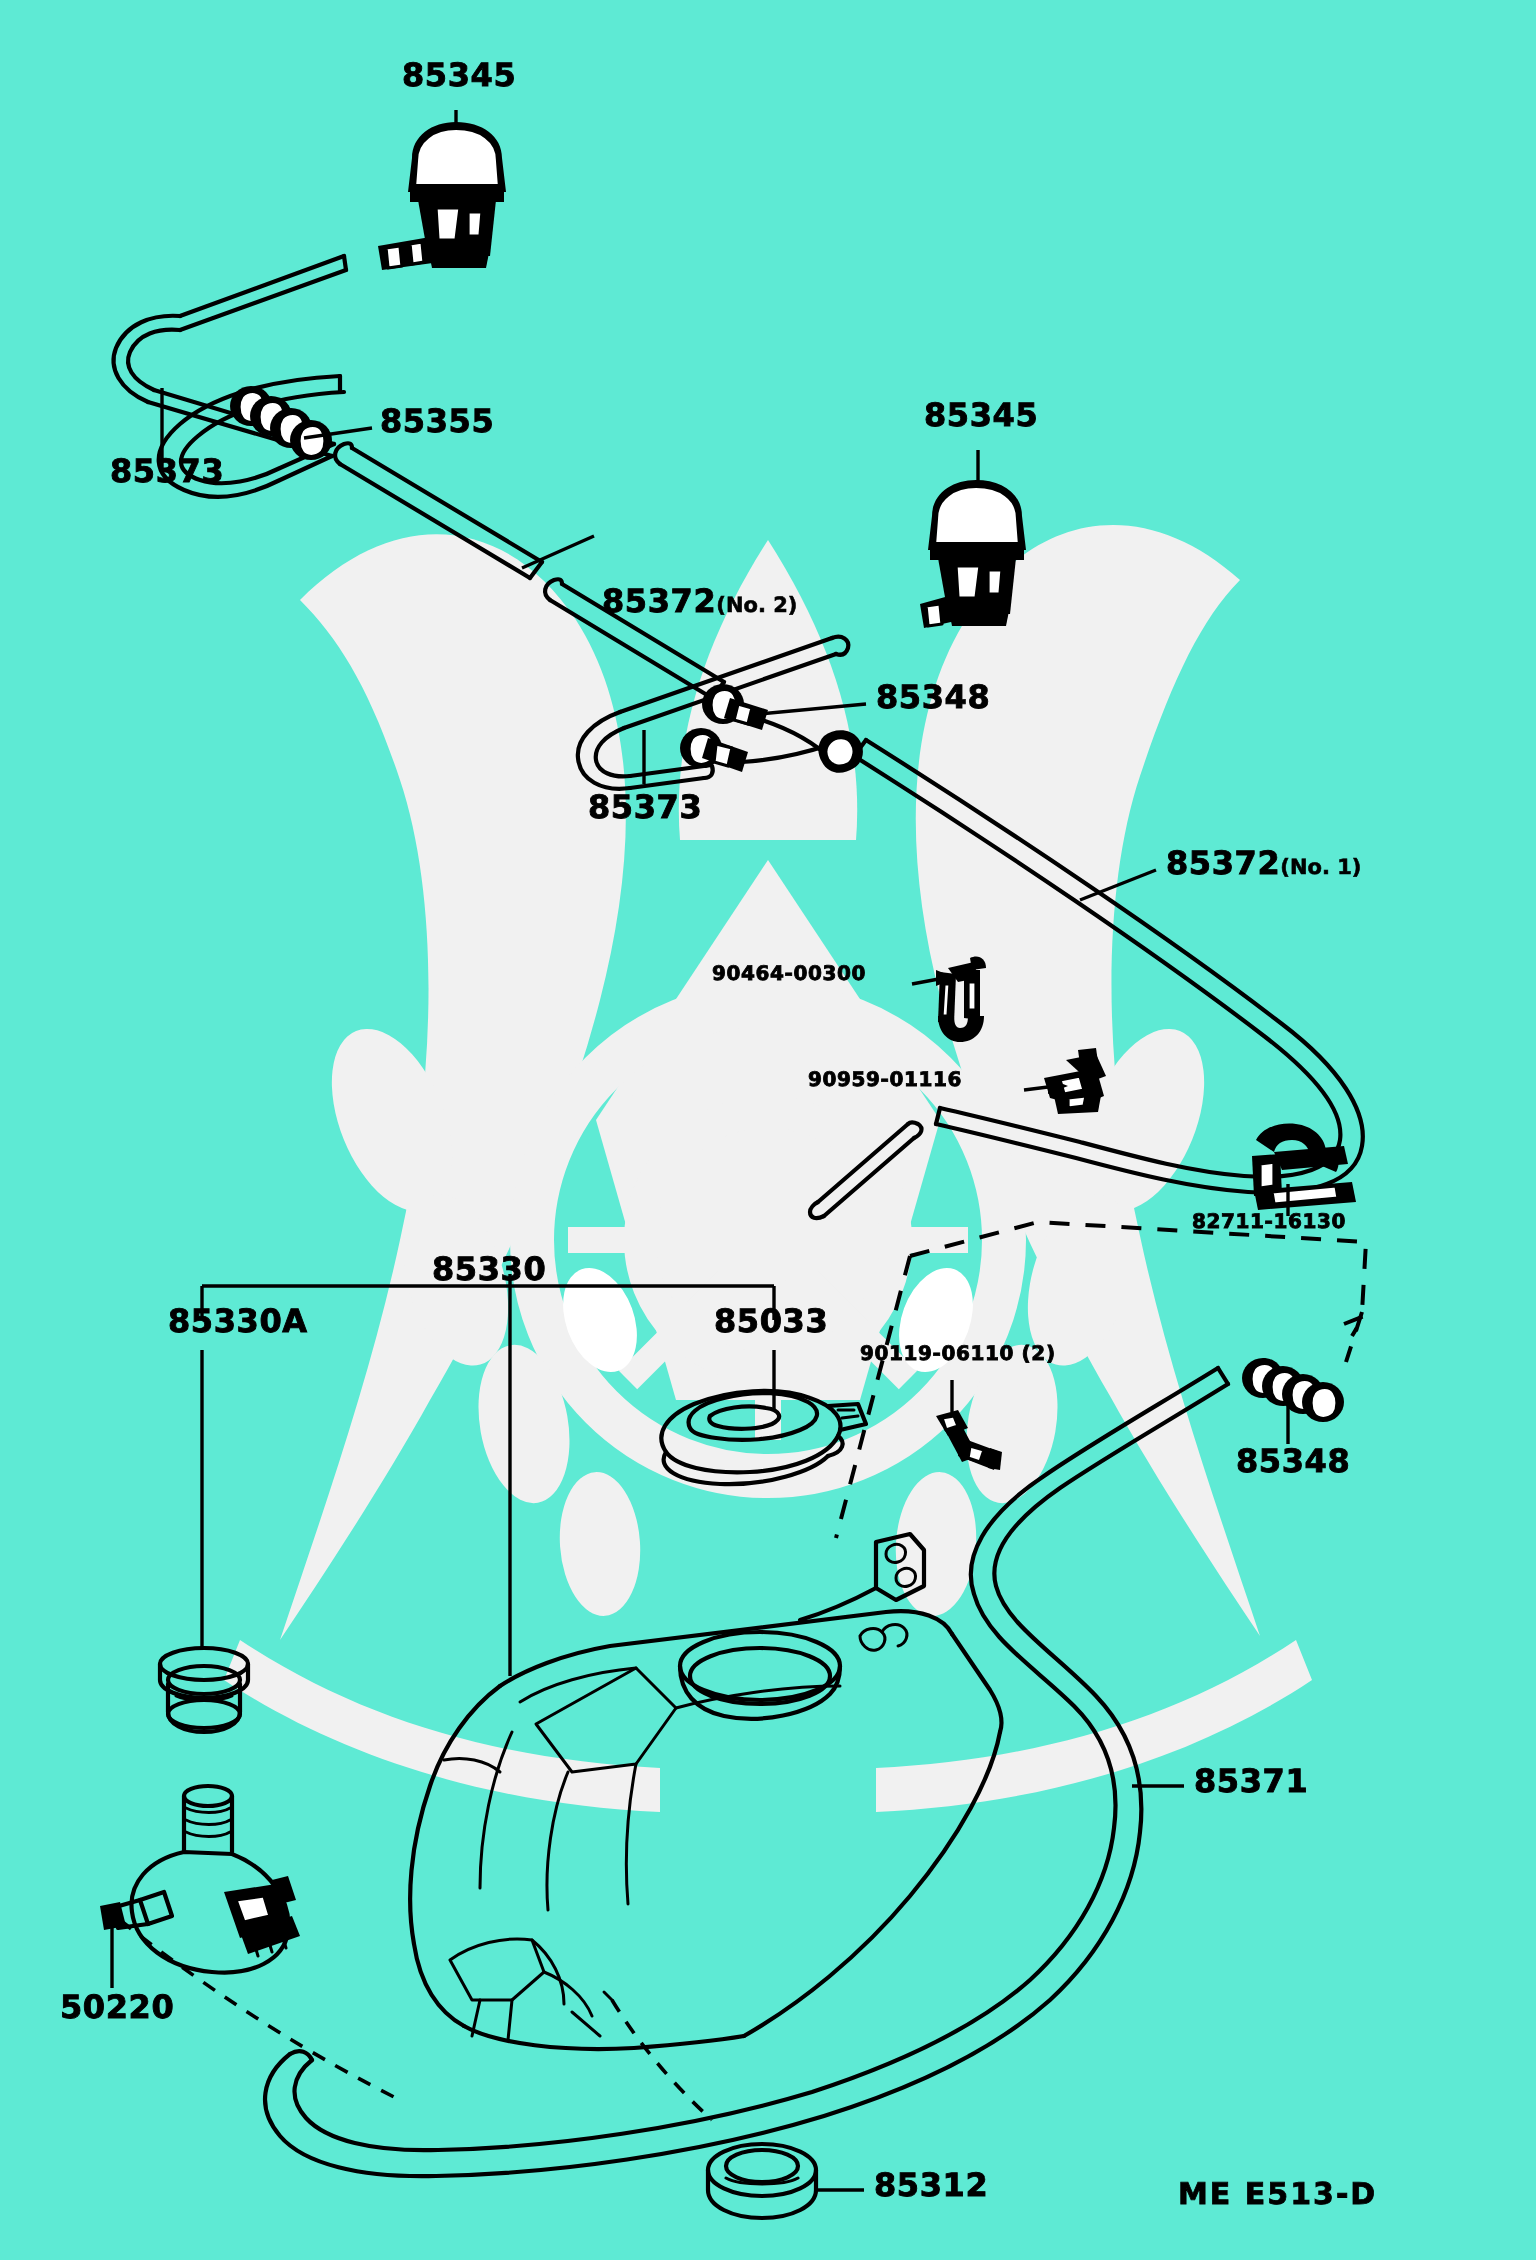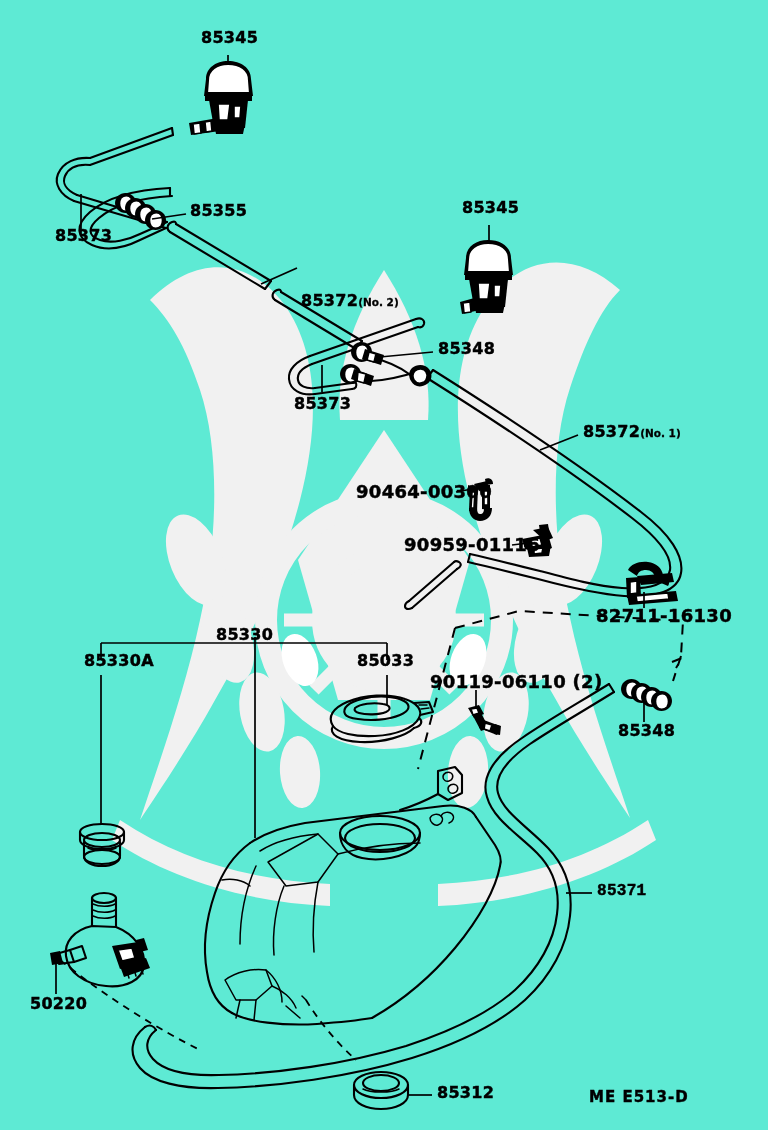--- a/index.html
+++ b/index.html
@@ -42,21 +42,21 @@
     line-height:1;
     -webkit-text-stroke:0.45px #000;
   }
   .lbl .sub{
     font-size:10.5px;
     letter-spacing:0;
     vertical-align:baseline;
     -webkit-text-stroke:0.3px #000;
   }
   .lbl.small{
-    font-size:18px;
+    font-size:10px;
   }
   .code{
     position:absolute;
     z-index:3;
     font-family:"DejaVu Sans", sans-serif;
     font-weight:700;
     font-size:15px;
     letter-spacing:1px;
     color:#000;
     -webkit-text-stroke:0.4px #000;
@@ -539,21 +539,21 @@
   <div class="lbl" style="left:216px; top:627px;text-align:right;">85330</div>
 
   <div class="lbl" style="left:84px; top:653px;">85330A</div>
 
   <div class="lbl" style="left:357px; top:653px;">85033</div>
 
   <div class="lbl small" style="left:430px; top:673px;">90119-06110 (2)</div>
 
   <div class="lbl" style="left:618px; top:723px;">85348</div>
 
-  <div class="lbl" style="left:597px; top:883px;font-family:Liberation Mono, monospace;">85371</div>
+  <div class="lbl" style="left:597px; top:883px;">85371</div>
 
   <div class="lbl" style="left:30px; top:996px;">50220</div>
 
   <div class="lbl" style="left:437px; top:1085px;">85312</div>
 
   <div class="code" style="left:589px; top:1088px;">ME  E513-D</div>
 
 </div>
 
 </body></html>

